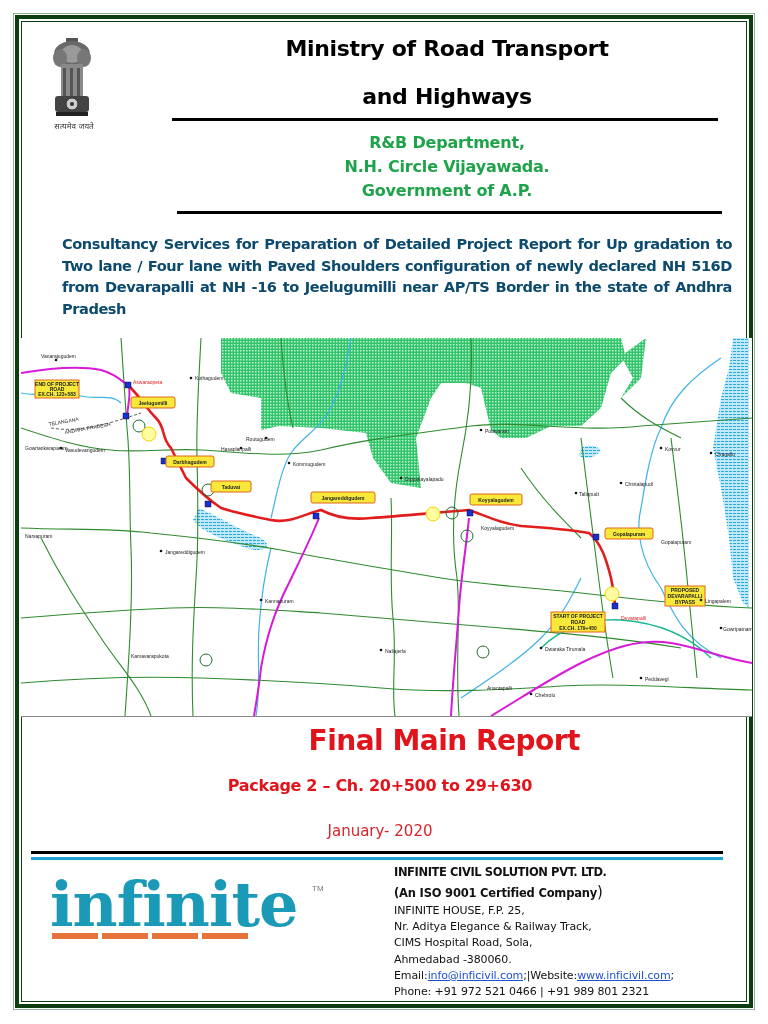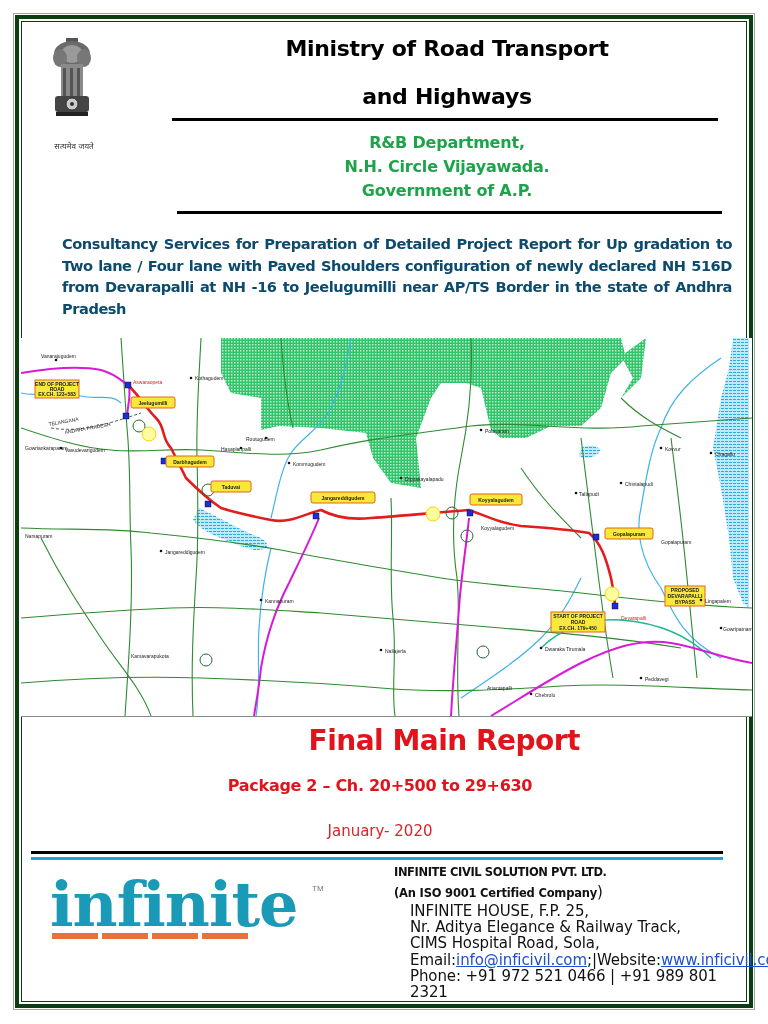--- a/index.html
+++ b/index.html
@@ -2,21 +2,21 @@
 <html><head>
 <meta charset="utf-8">
 <style>
   html,body{margin:0;padding:0;background:#fff;}
   body{width:768px;height:1024px;position:relative;overflow:hidden;font-family:"Liberation Sans","DejaVu Sans",sans-serif;}
   .frame-outer{position:absolute;left:13px;top:13px;width:742px;height:997px;border:1px solid #8fb58f;box-sizing:border-box;}
   .frame-thick{position:absolute;left:15px;top:15px;width:738px;height:993px;border:4px solid #0f3d12;box-sizing:border-box;}
   .frame-inner{position:absolute;left:21px;top:21px;width:726px;height:981px;border:1px solid #0f3d12;box-sizing:border-box;}
 
   .emblem{position:absolute;left:52px;top:38px;width:40px;height:92px;}
-  .emblem-motto{position:absolute;left:44px;top:120px;width:60px;text-align:center;font-size:8px;color:#333;font-family:"DejaVu Sans",sans-serif;margin-top:20px;}
+  .emblem-motto{position:absolute;left:44px;top:120px;width:60px;text-align:center;font-size:8px;color:#333;font-family:"DejaVu Sans",sans-serif;}
 
   .ministry-title{position:absolute;left:172px;width:550px;text-align:center;font-weight:bold;font-size:22px;color:#000;font-family:"DejaVu Sans",sans-serif;letter-spacing:-0.3px;}
   .t1{top:36px;}
   .t2{top:84px;}
   .rule1{position:absolute;left:172px;top:118px;width:546px;height:3px;background:#000;}
   .dept{position:absolute;left:172px;width:550px;text-align:center;font-weight:bold;font-size:16px;color:#1fa34a;font-family:"DejaVu Sans",sans-serif;letter-spacing:-0.2px;}
   .d1{top:133px;}
   .d2{top:157px;}
   .d3{top:181px;}
   .rule2{position:absolute;left:177px;top:211px;width:545px;height:3px;background:#000;}
@@ -36,21 +36,21 @@
 
   .logo{position:absolute;left:50px;top:878px;width:290px;height:70px;}
   .logo-word{position:absolute;left:0;top:-10px;font-family:"DejaVu Serif","Liberation Serif",serif;font-weight:bold;font-size:62px;color:#1b9ab8;letter-spacing:-1px;}
   .logo-tm{position:absolute;left:262px;top:6px;font-size:8px;color:#777;font-family:"Liberation Sans",sans-serif;}
   .logo-bar{position:absolute;top:55px;height:6px;background:#e8733a;}
 
   .company{position:absolute;left:394px;top:862px;width:360px;font-family:"DejaVu Sans",sans-serif;color:#111;}
   .company .c-name{font-weight:bold;font-size:11.5px;line-height:20px;letter-spacing:-0.4px;}
   .company .c-iso{font-weight:bold;font-size:11.5px;line-height:20px;letter-spacing:-0.2px;}
   .company .c-iso .paren{font-size:15px;font-weight:normal;}
-  .company .c-line{font-size:15px;line-height:16.2px;letter-spacing:-0.1px;margin-left:16px;}
+  .company .c-line{font-size:11px;line-height:16.2px;letter-spacing:-0.1px;}
   .company a{color:#1f4fd1;text-decoration:underline;}
 </style>
 </head>
 <body>
 
 <div class="frame-outer"></div>
 <div class="frame-thick"></div>
 <div class="frame-inner"></div>
 
 <svg class="emblem" viewBox="0 0 40 92">
@@ -274,15 +274,16 @@
   <span class="logo-bar" style="left:102px;width:46px"></span>
   <span class="logo-bar" style="left:152px;width:46px"></span>
 </div>
 
 <div class="company">
   <div class="c-name">INFINITE CIVIL SOLUTION PVT. LTD.</div>
   <div class="c-iso"><span>(An ISO 9001 Certified Company</span><span class="paren">)</span></div>
   <div class="c-line">INFINITE HOUSE, F.P. 25,</div>
   <div class="c-line">Nr. Aditya Elegance &amp; Railway Track,</div>
   <div class="c-line">CIMS Hospital Road, Sola,</div>
+  <div class="c-line">Ahmedabad -380060.</div>
   <div class="c-line"><span>Email:</span><a>info@inficivil.com</a><span>;|</span><span>Website:</span><a>www.inficivil.com</a><span>;</span></div>
   <div class="c-line">Phone: +91 972 521 0466 | +91 989 801 2321</div>
 </div>
 
 </body></html>

